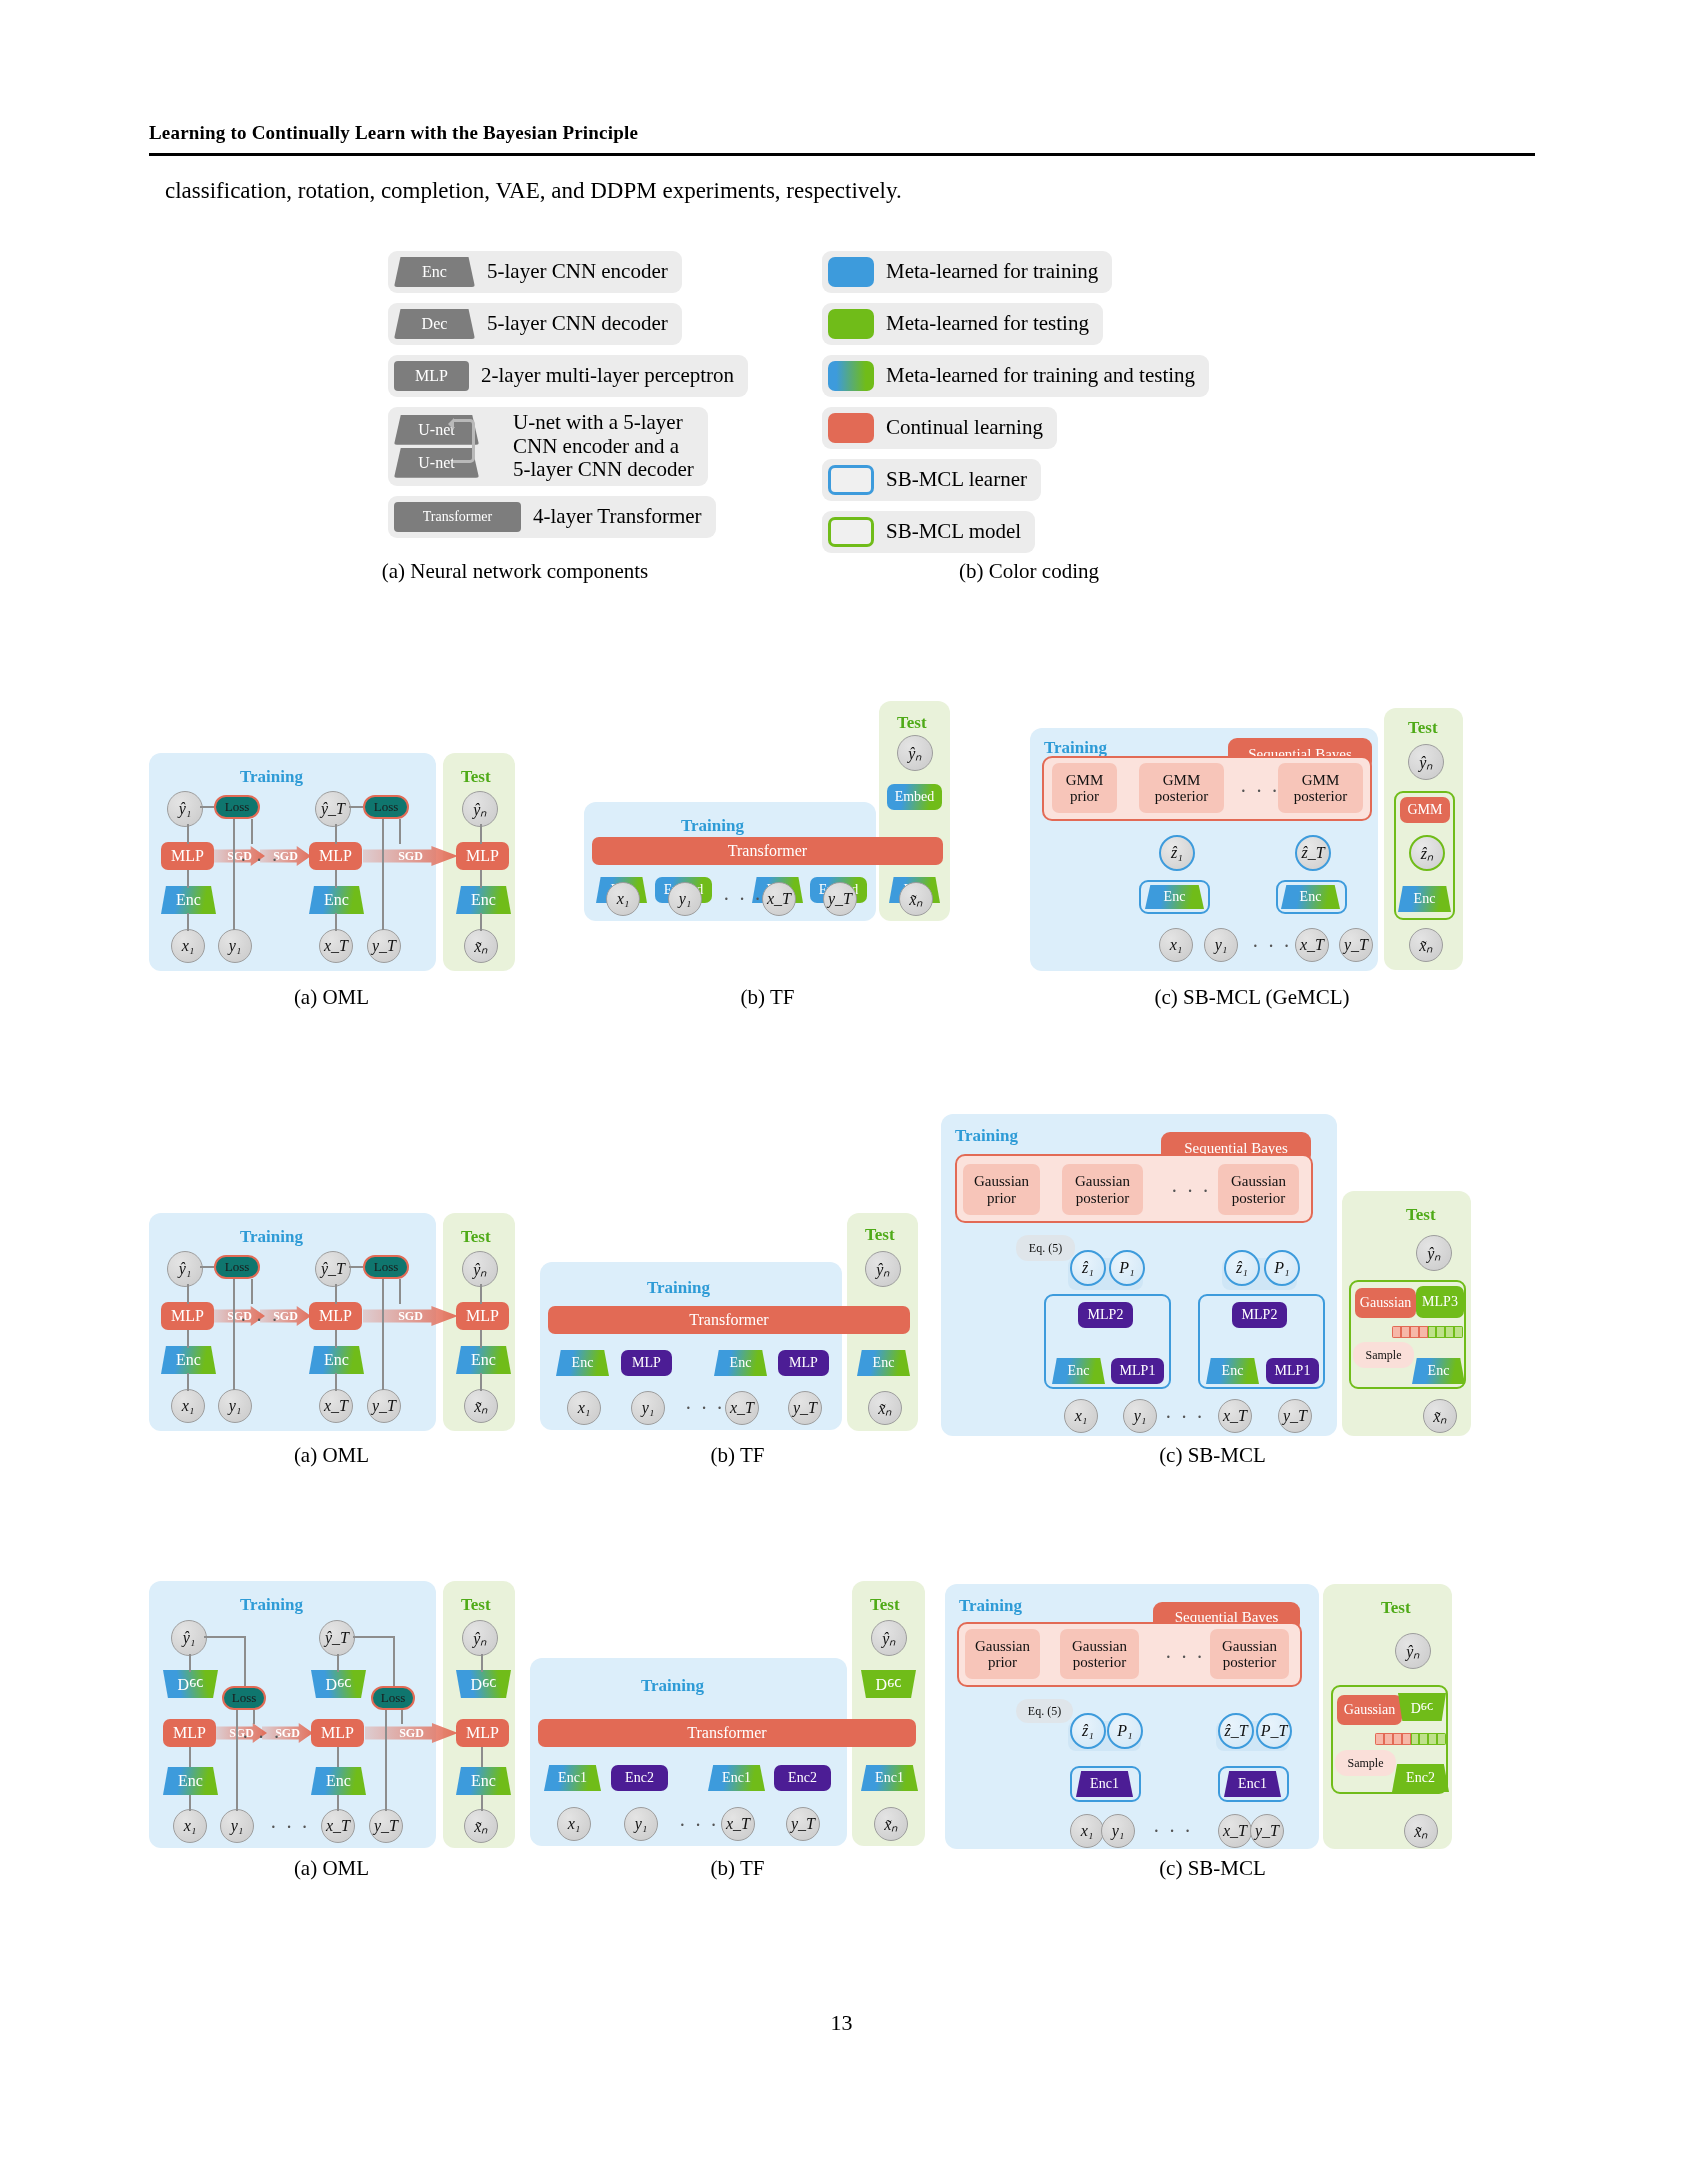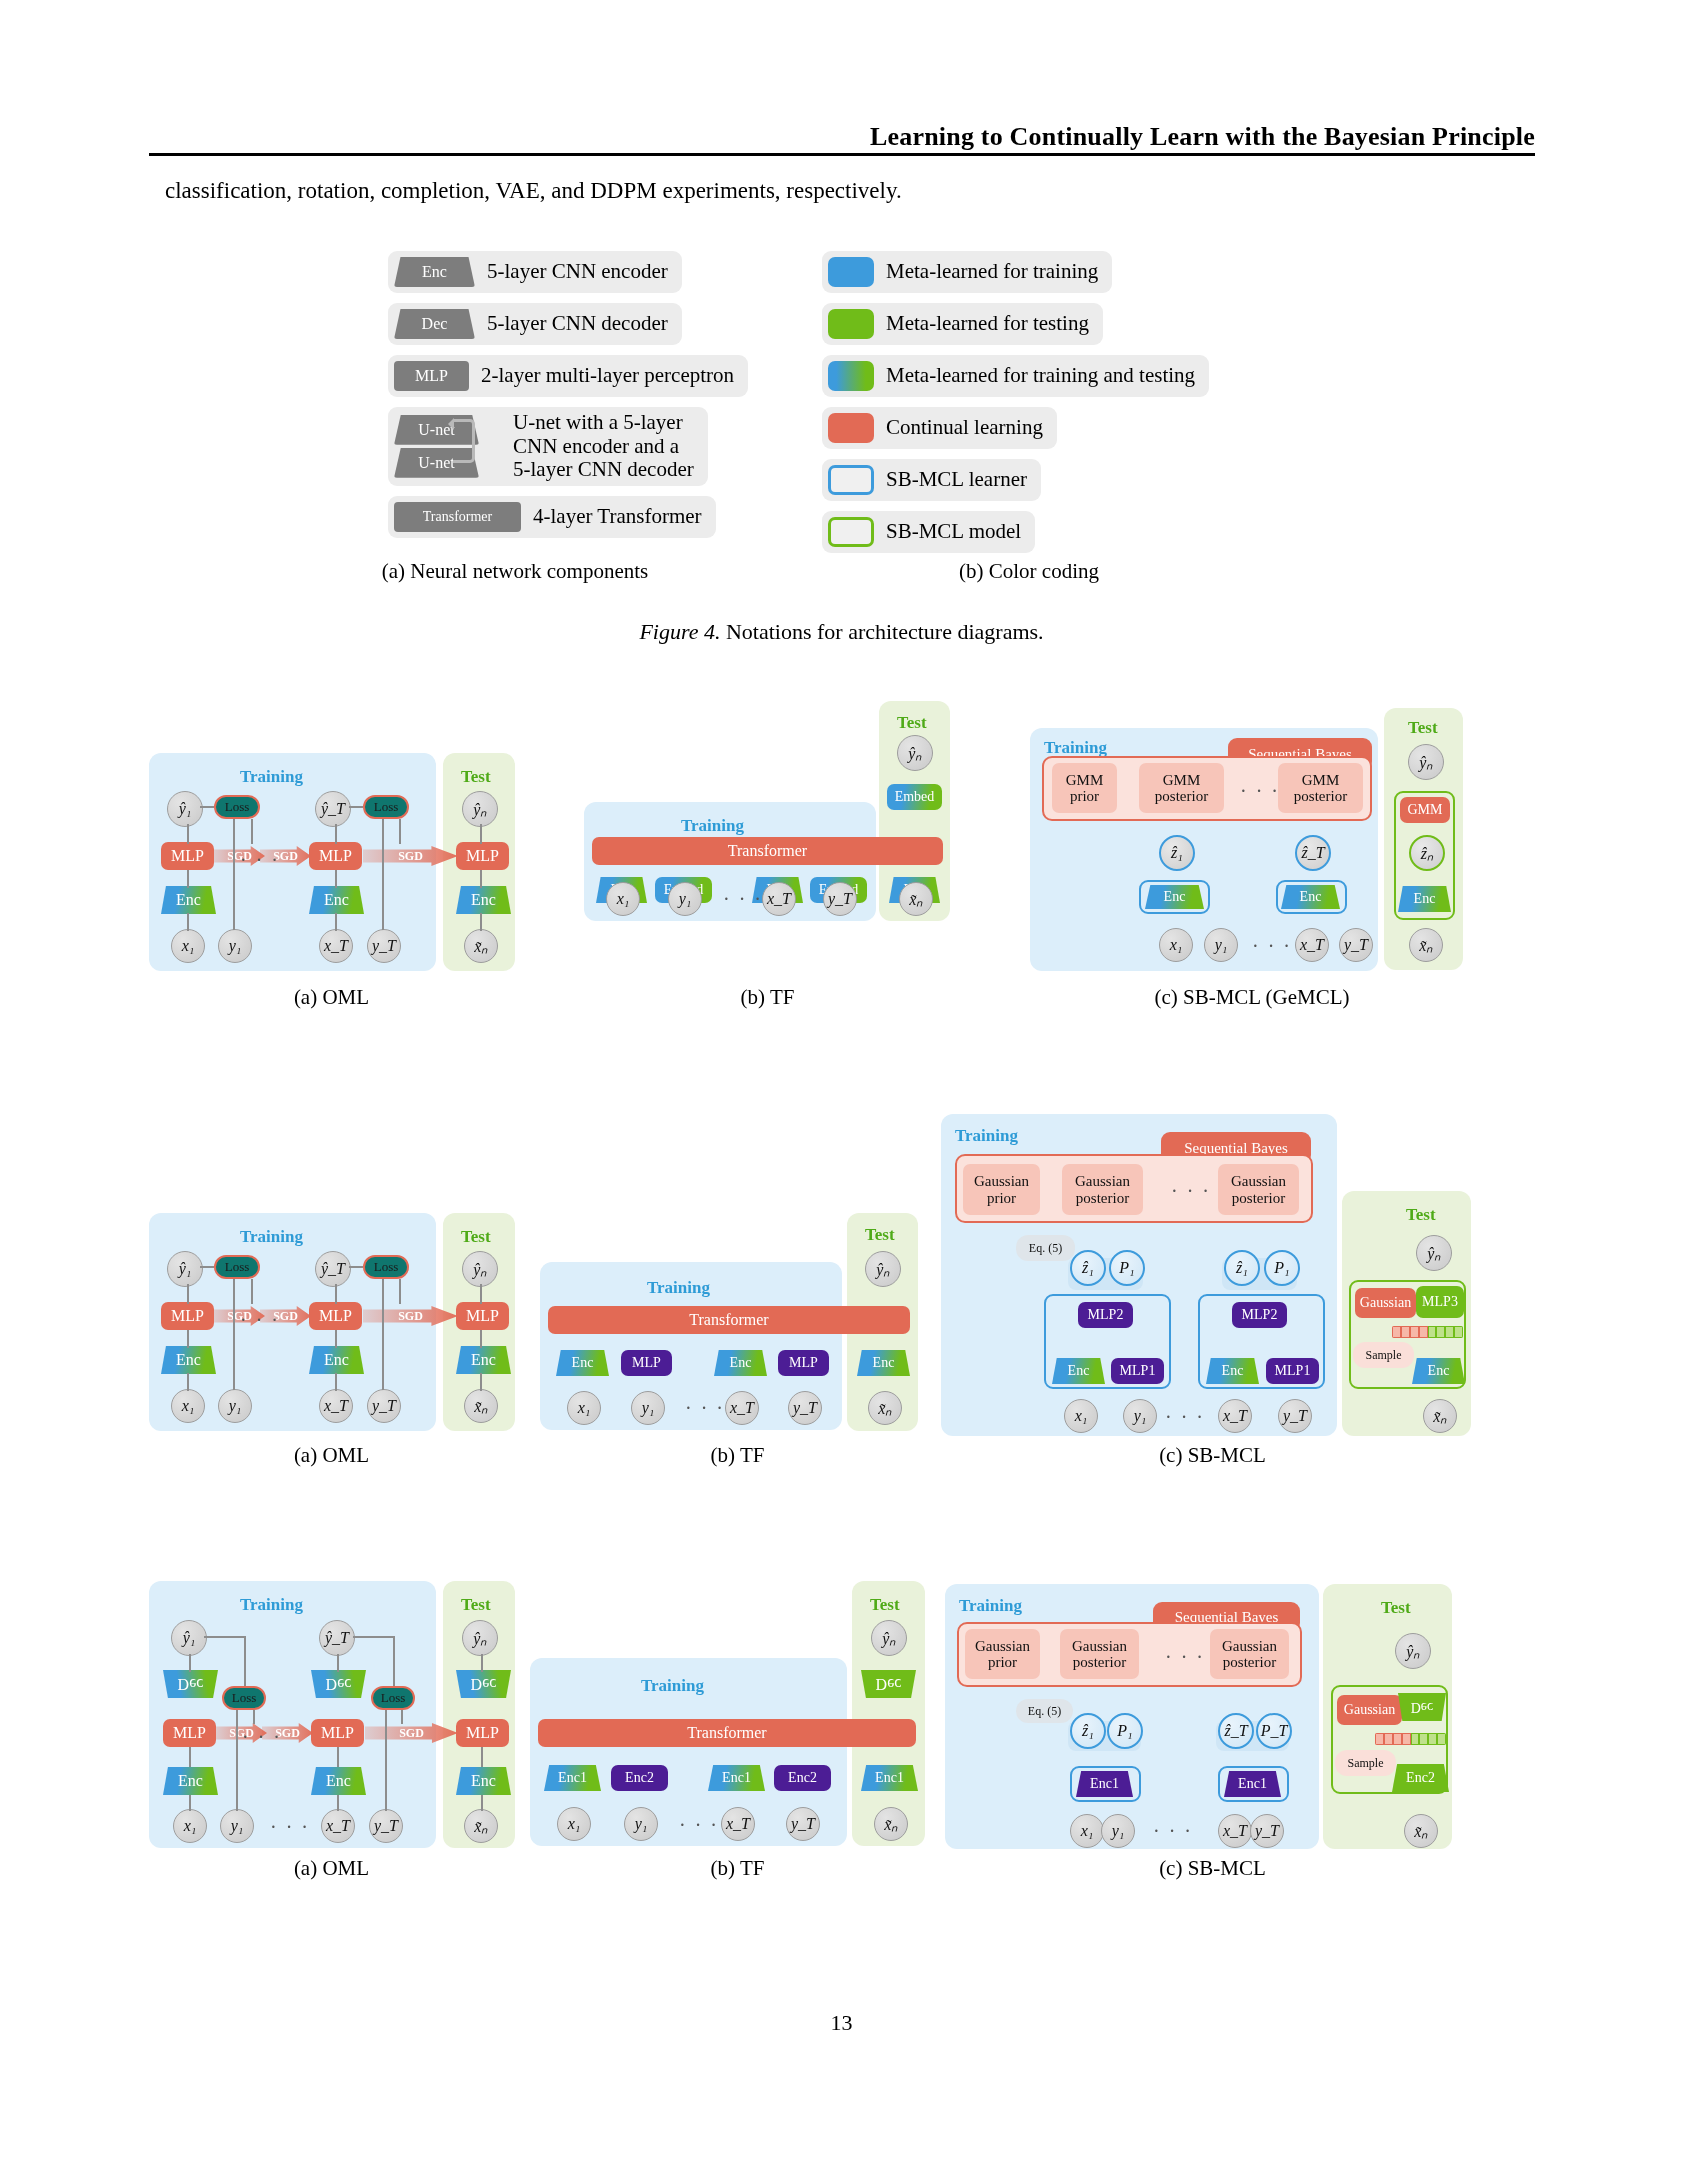--- a/index.html
+++ b/index.html
@@ -8,21 +8,21 @@
     font-family:"Liberation Serif", serif;
     color:#000;
     position:relative;
     overflow:hidden;
   }
   .page{position:absolute;left:0;top:0;width:1683px;height:2178px;}
 
   
   .runhead{
     position:absolute;left:149px;top:122px;width:1386px;
-    text-align:right;font-weight:bold;font-size:26px;letter-spacing:0.2px;
+    text-align:left;font-weight:bold;font-size:19px;letter-spacing:0.2px;
   }
   .rule{position:absolute;left:149px;top:153px;width:1386px;height:3px;background:#000;}
 
   .bodytext{position:absolute;left:165px;top:178px;width:1386px;font-size:23px;}
 
   
   .legend-col{position:absolute;}
   .leg-row{
     display:flex;align-items:center;background:#ececec;border-radius:9px;
     margin-bottom:10px;padding:4px 14px 4px 6px;width:max-content;min-height:34px;
@@ -173,24 +173,20 @@
       <div class="swatch sw-learner"></div>
       <div class="lbl">SB-MCL learner</div>
     </div>
     <div class="leg-row">
       <div class="swatch sw-model"></div>
       <div class="lbl">SB-MCL model</div>
     </div>
   </div>
   <div class="subcap" style="left:851px;top:559px;width:356px;">(b) Color coding</div>
 
-  <div class="figcap" style="top:619px;">
-    <i>Figure 4.</i>
-    <span>Notations for architecture diagrams.</span>
-  </div>
 
   <div class="diag" style="left:149px;top:743px;width:366px;height:228px;">
     <div class="panel panel-train" style="left:0;top:10px;width:287px;height:218px;"></div>
     <div class="panel panel-test" style="left:294px;top:10px;width:72px;height:218px;"></div>
     <div class="ptitle ptitle-train" style="left:91px;top:24px;">Training</div>
     <div class="ptitle ptitle-test" style="left:312px;top:24px;">Test</div>
 
     <div class="node" style="left:18px;top:48px;width:34px;height:34px;">ŷ₁</div>
     <div class="node" style="left:166px;top:48px;width:34px;height:34px;">ŷ_T</div>
     <div class="node" style="left:313px;top:48px;width:34px;height:34px;">ŷₙ</div>

